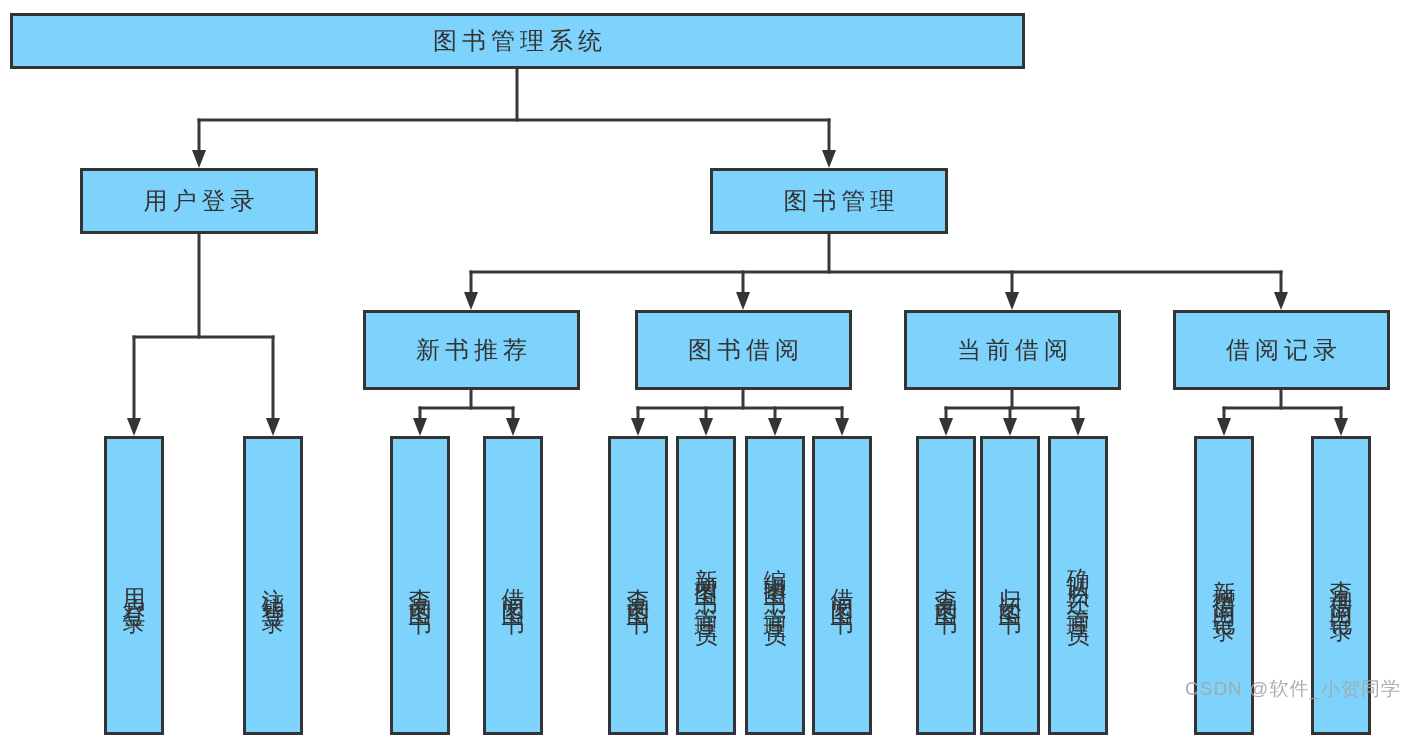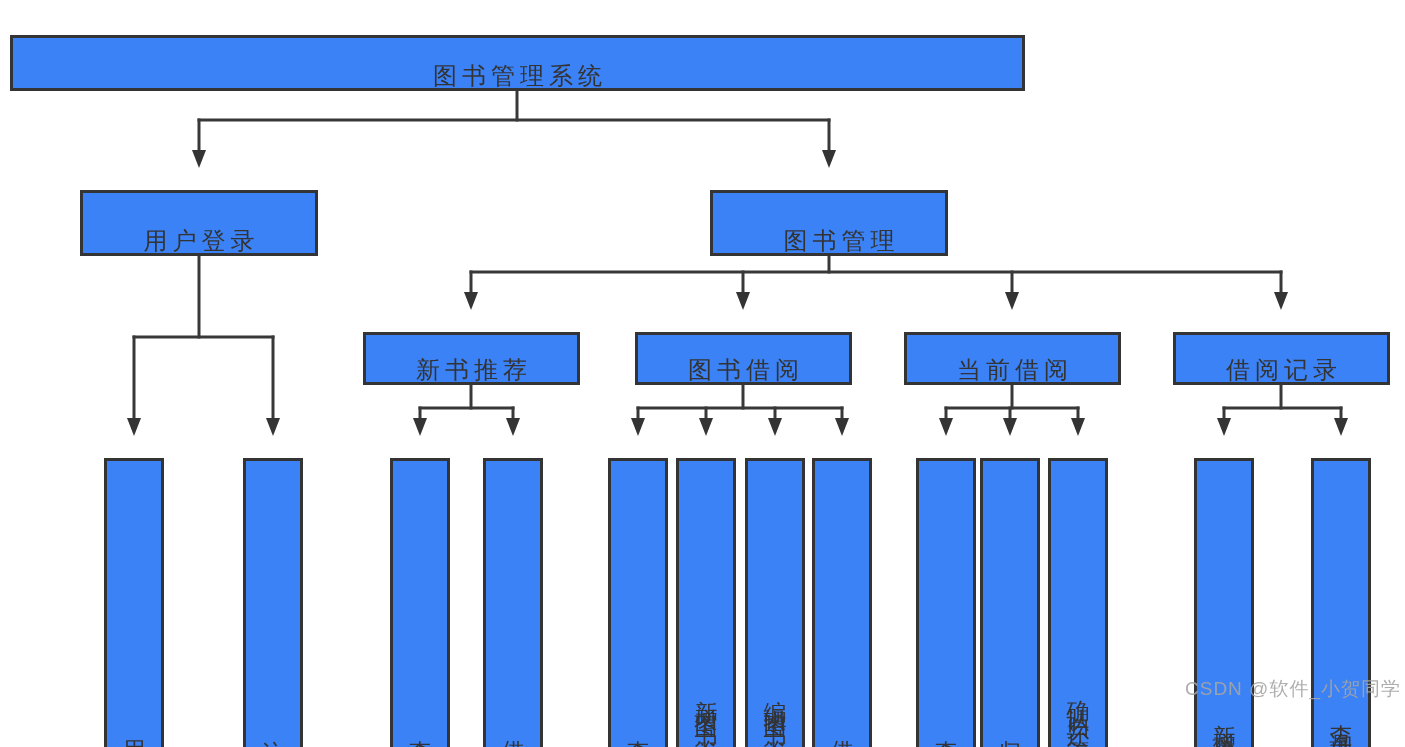--- a/index.html
+++ b/index.html
@@ -18,39 +18,38 @@
   }
   #connectors {
     position: absolute;
     left: 0; top: 0;
     width: 1405px; height: 747px;
   }
   .node {
     position: absolute;
     box-sizing: border-box;
     border: 3px solid #343434;
-    background: #3b82f6;
+    background: #7dd3fc;
     display: flex;
-    align-items: flex-end;
+    align-items: center;
     justify-content: center;
     text-align: center;
-    margin-top: 22px;
   }
   .hlabel {
     font-size: 24px;
     letter-spacing: 5px;
     padding-left: 5px; 
     color: #333333;
     white-space: nowrap;
     line-height: 1;
   }
   #node-root { left: 10px; top: 13px; width: 1015px; height: 56px; }
   #node-user-login { left: 80px;  top: 168px; width: 238px; height: 66px; }
   #node-book-mgmt  { left: 710px; top: 168px; width: 238px; height: 66px; padding-left: 20px; }
-  .lvl2 { top: 310px; width: 217px; height: 53px; }
+  .lvl2 { top: 310px; width: 217px; height: 80px; }
   #node-new-book    { left: 363px; }
   #node-book-borrow { left: 635px; }
   #node-cur-borrow  { left: 904px; }
   #node-borrow-rec  { left: 1173px; }
   .leaf {
     top: 436px;
     width: 60px;
     height: 299px;
   }
   .vtext {

